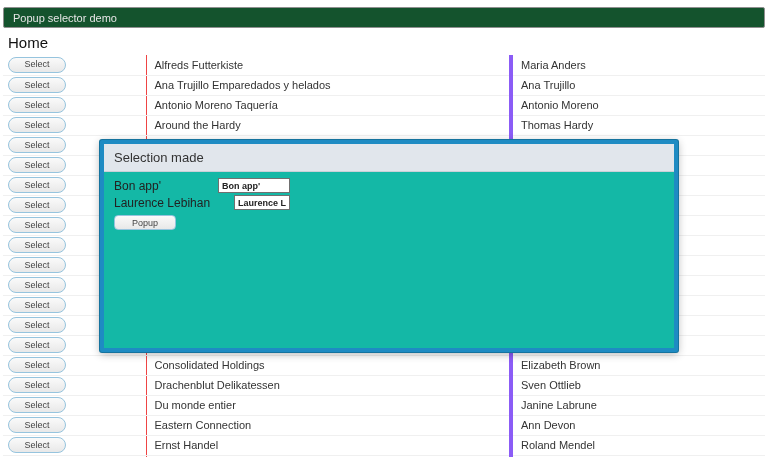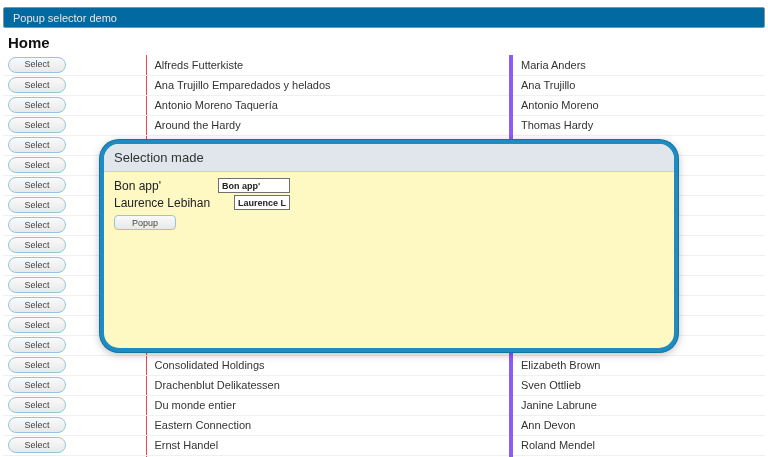--- a/index.html
+++ b/index.html
@@ -5,35 +5,35 @@
   * { box-sizing: border-box; margin: 0; padding: 0; }
   html, body {
     width: 768px; height: 457px;
     overflow: hidden;
     background: #ffffff;
     font-family: "Liberation Sans", sans-serif;
   }
   .navbar {
     margin: 7px 3px 0 3px;
     height: 21px;
-    background: #0369a1;
+    background: #14532d;
     border: 1px solid #8f8f8f;
     border-radius: 2px;
     display: flex;
     align-items: center;
   }
   .navbar-title {
     color: #e6e6e6;
     font-size: 11px;
     padding-left: 9px;
   }
   .page-heading {
     margin: 6px 0 4px 8px;
     font-size: 15px;
-    font-weight: bold;
+    font-weight: normal;
     color: #111;
   }
   table.customers {
     width: 762px;
     margin: 0 3px;
     border-collapse: collapse;
     table-layout: fixed;
     font-size: 11px;
     color: #333;
   }
@@ -59,22 +59,22 @@
     color: #444;
     line-height: 13px;
     padding: 0;
     cursor: pointer;
   }
   .modal {
     position: absolute;
     left: 100px; top: 140px;
     width: 578px; height: 212px;
     border: 4px solid #1e8bc3;
-    border-radius: 19px;
-    background: #fef9c3;
+    border-radius: 2px;
+    background: #14b8a6;
     box-shadow: 0 0 0 1px #15739e, 0 2px 8px rgba(0,0,0,0.30);
     overflow: hidden;
   }
   .modal-header {
     background: #e1e6ec;
     border-bottom: 1px solid #c9d0d8;
     padding: 6px 10px;
     font-size: 13px;
     color: #333;
   }

